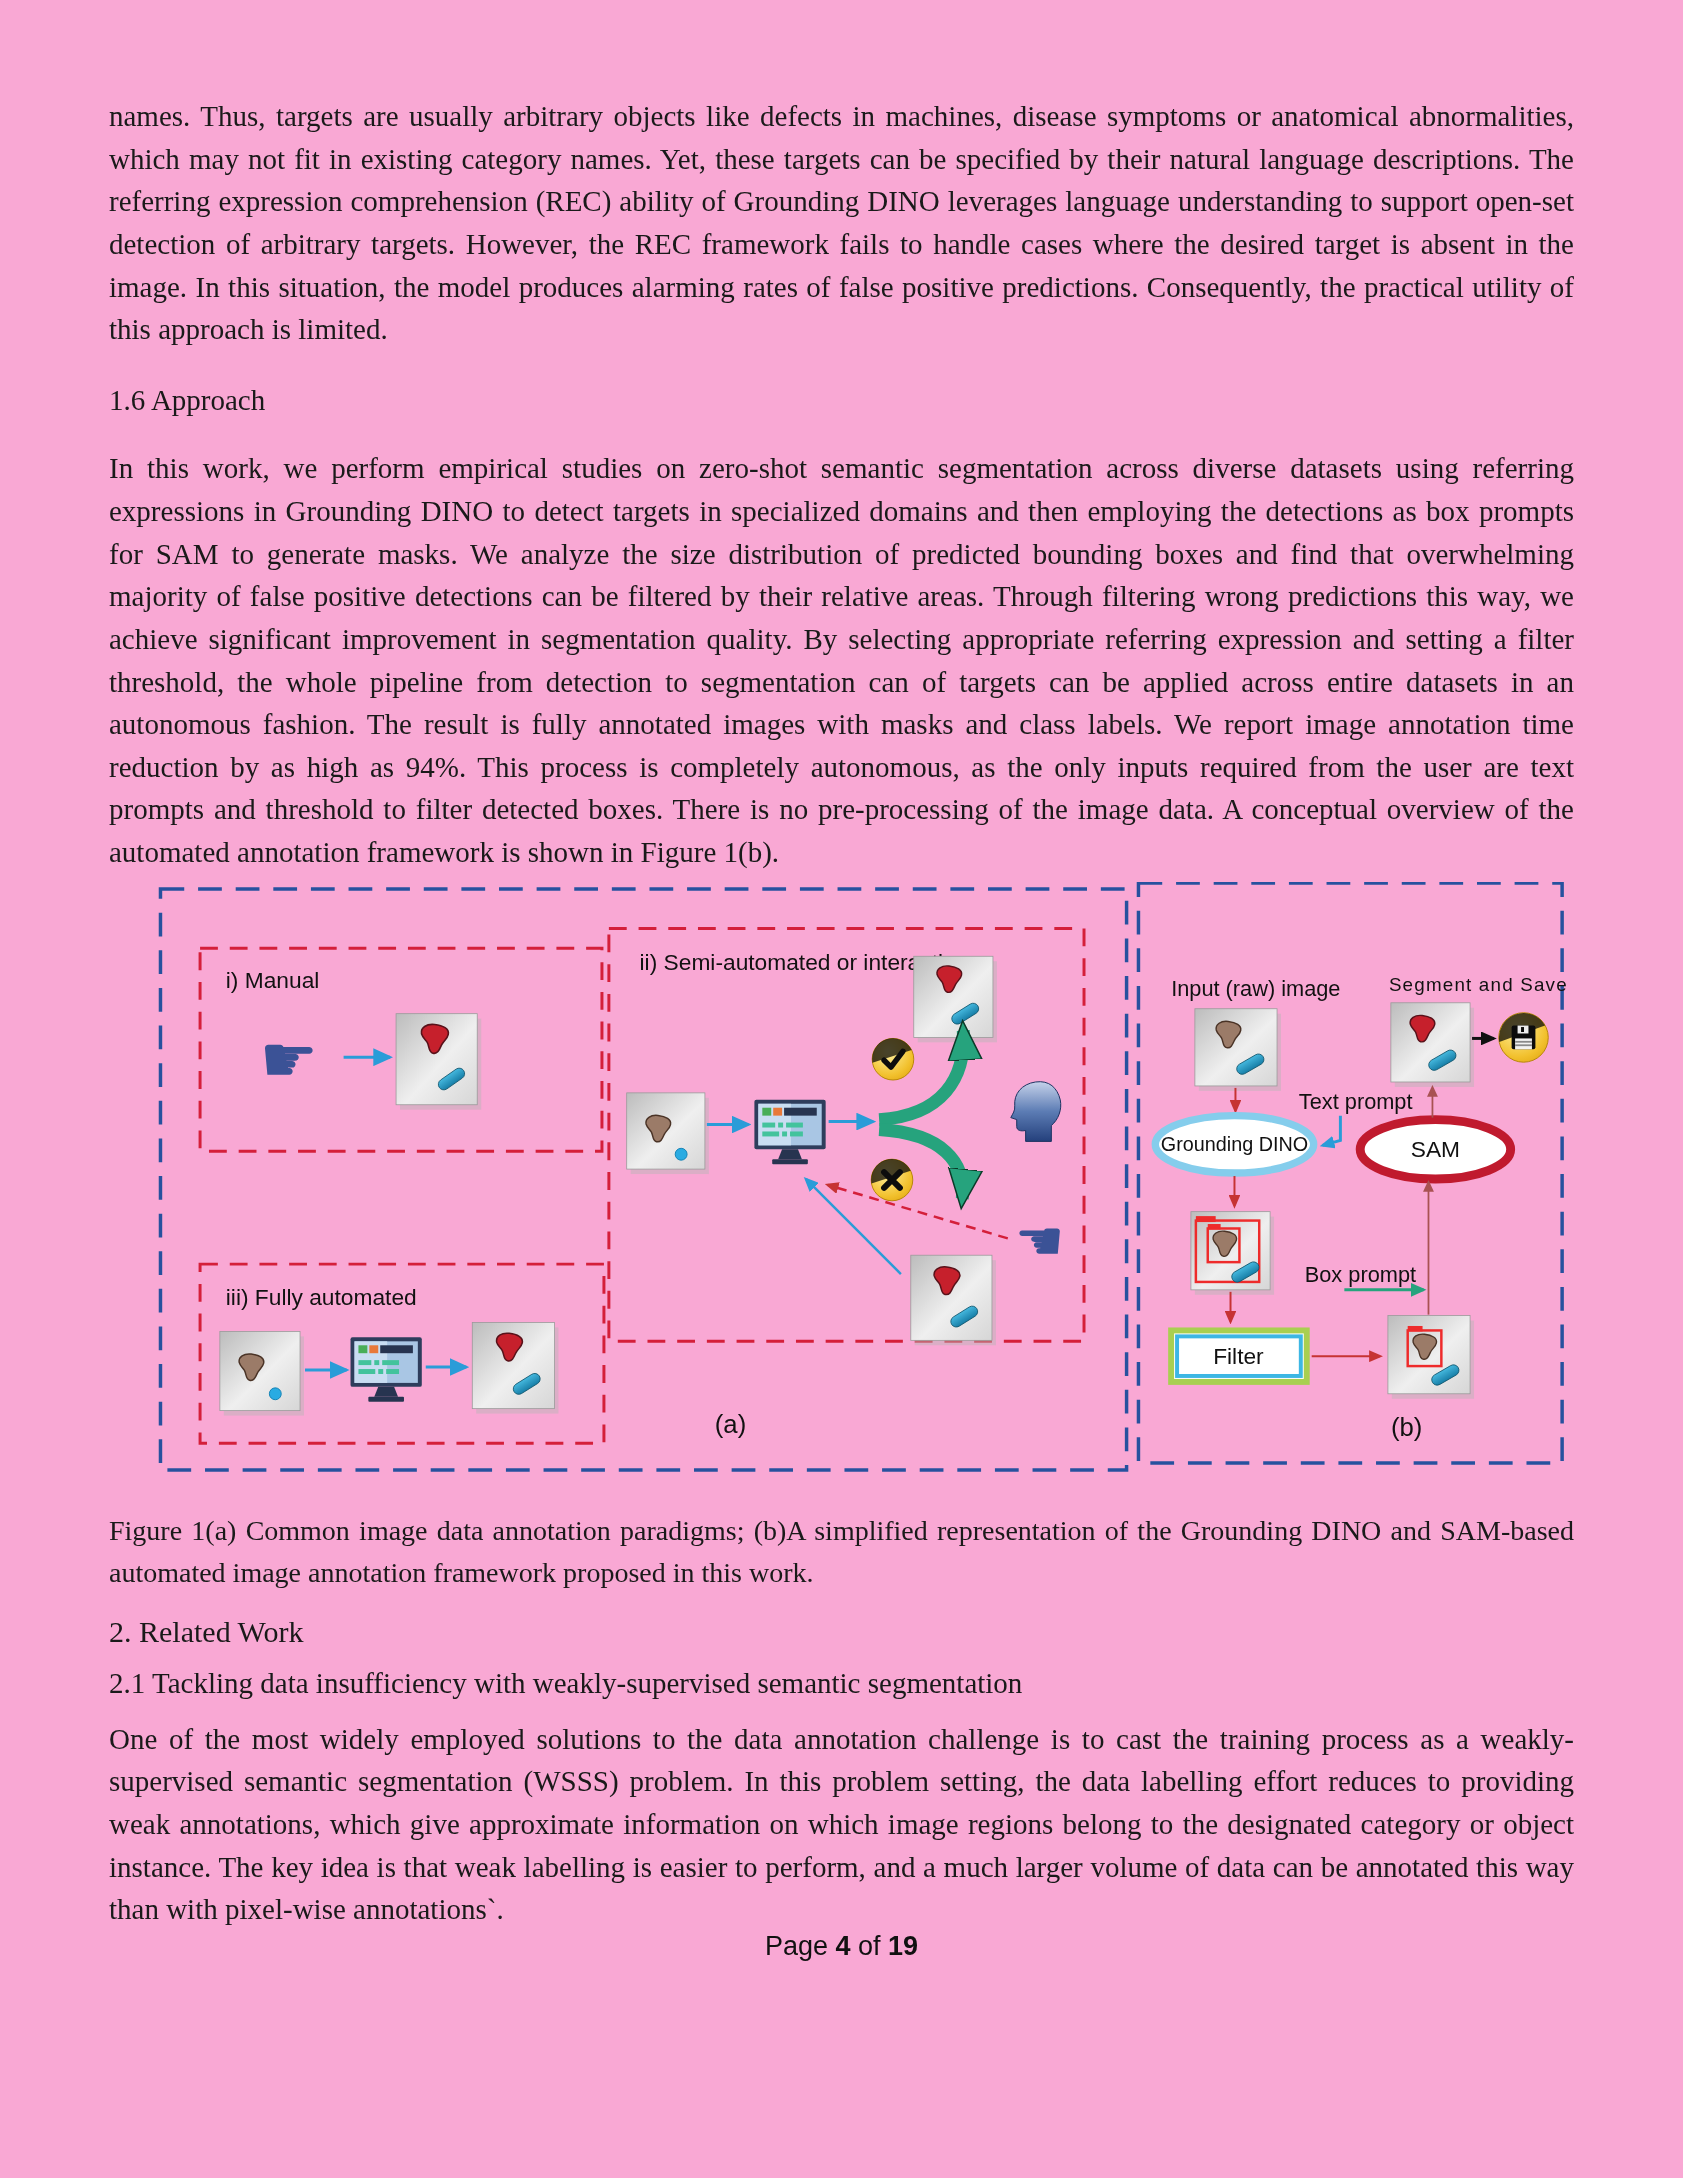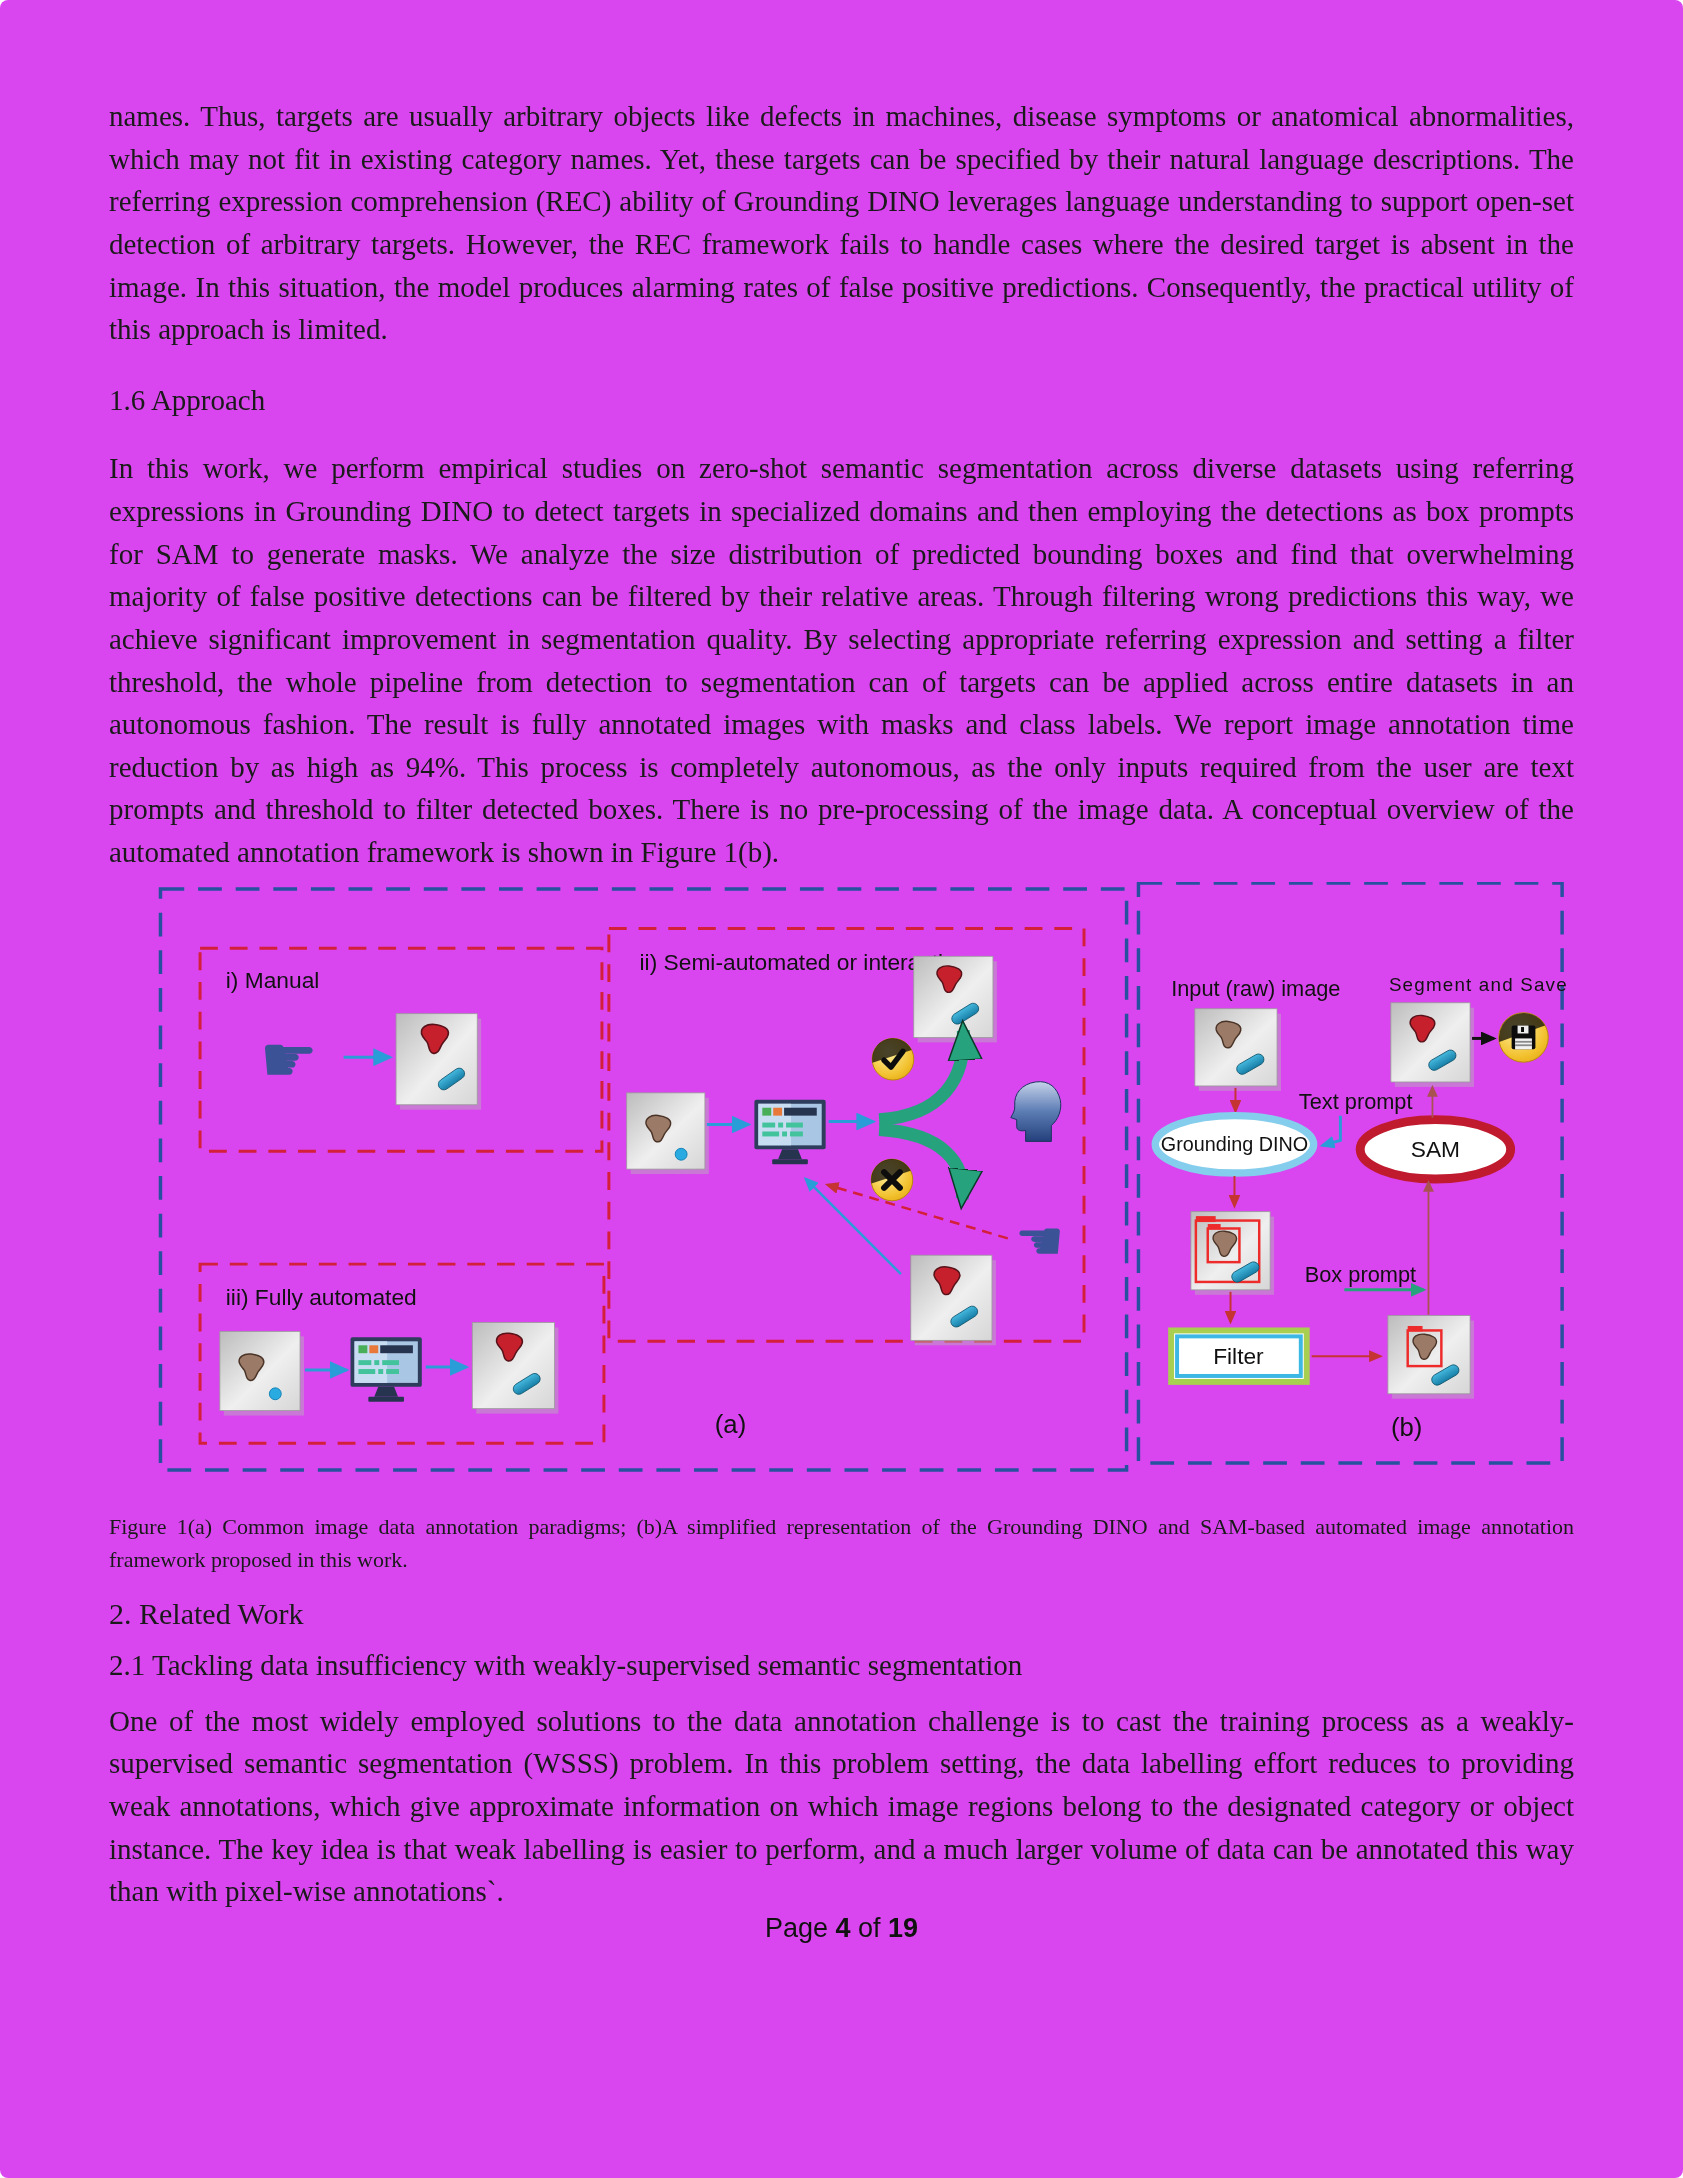--- a/index.html
+++ b/index.html
@@ -1,23 +1,23 @@
 <!DOCTYPE html>
 <html><head>
 <meta charset="utf-8">
 <style>
   html,body{margin:0;padding:0;background:#ffffff;}
-  .page{width:1683px;height:2178px;background:#d946ef;position:relative;overflow:hidden;
-        font-family:"Liberation Serif", serif;color:#1a1a1a;border-radius:8px;}
+  .page{width:1683px;height:2178px;background:#f9a8d4;position:relative;overflow:hidden;
+        font-family:"Liberation Serif", serif;color:#1a1a1a;}
   .content{padding:95px 109px 0 109px;}
   .body-par{font-size:29px;line-height:1.47;text-align:justify;margin:0;}
   .h-plain{font-size:29px;line-height:1.47;font-weight:normal;margin:28px 0 26px 0;}
   .h-bold{font-size:30px;line-height:1.45;font-weight:normal;margin:16px 0 0 0;}
   .h-sub{font-size:29px;line-height:1.47;font-weight:normal;margin:9px 0 0 0;}
-  .caption{font-size:22px;line-height:1.5;text-align:justify;margin:36px 0 0 0;}
+  .caption{font-size:28px;line-height:1.5;text-align:justify;margin:36px 0 0 0;}
   .par3{margin-top:13px;}
   .figure-wrap{width:1465px;height:592px;margin-top:8px;position:relative;}
   .figure-wrap svg{display:block;}
   .fig-label{font-family:"Liberation Sans", sans-serif;}
   .footer{text-align:center;font-family:"Liberation Sans", sans-serif;
           font-size:27px;color:#111;}
   .footer b{font-weight:bold;}
 </style>
 </head>
 <body>

